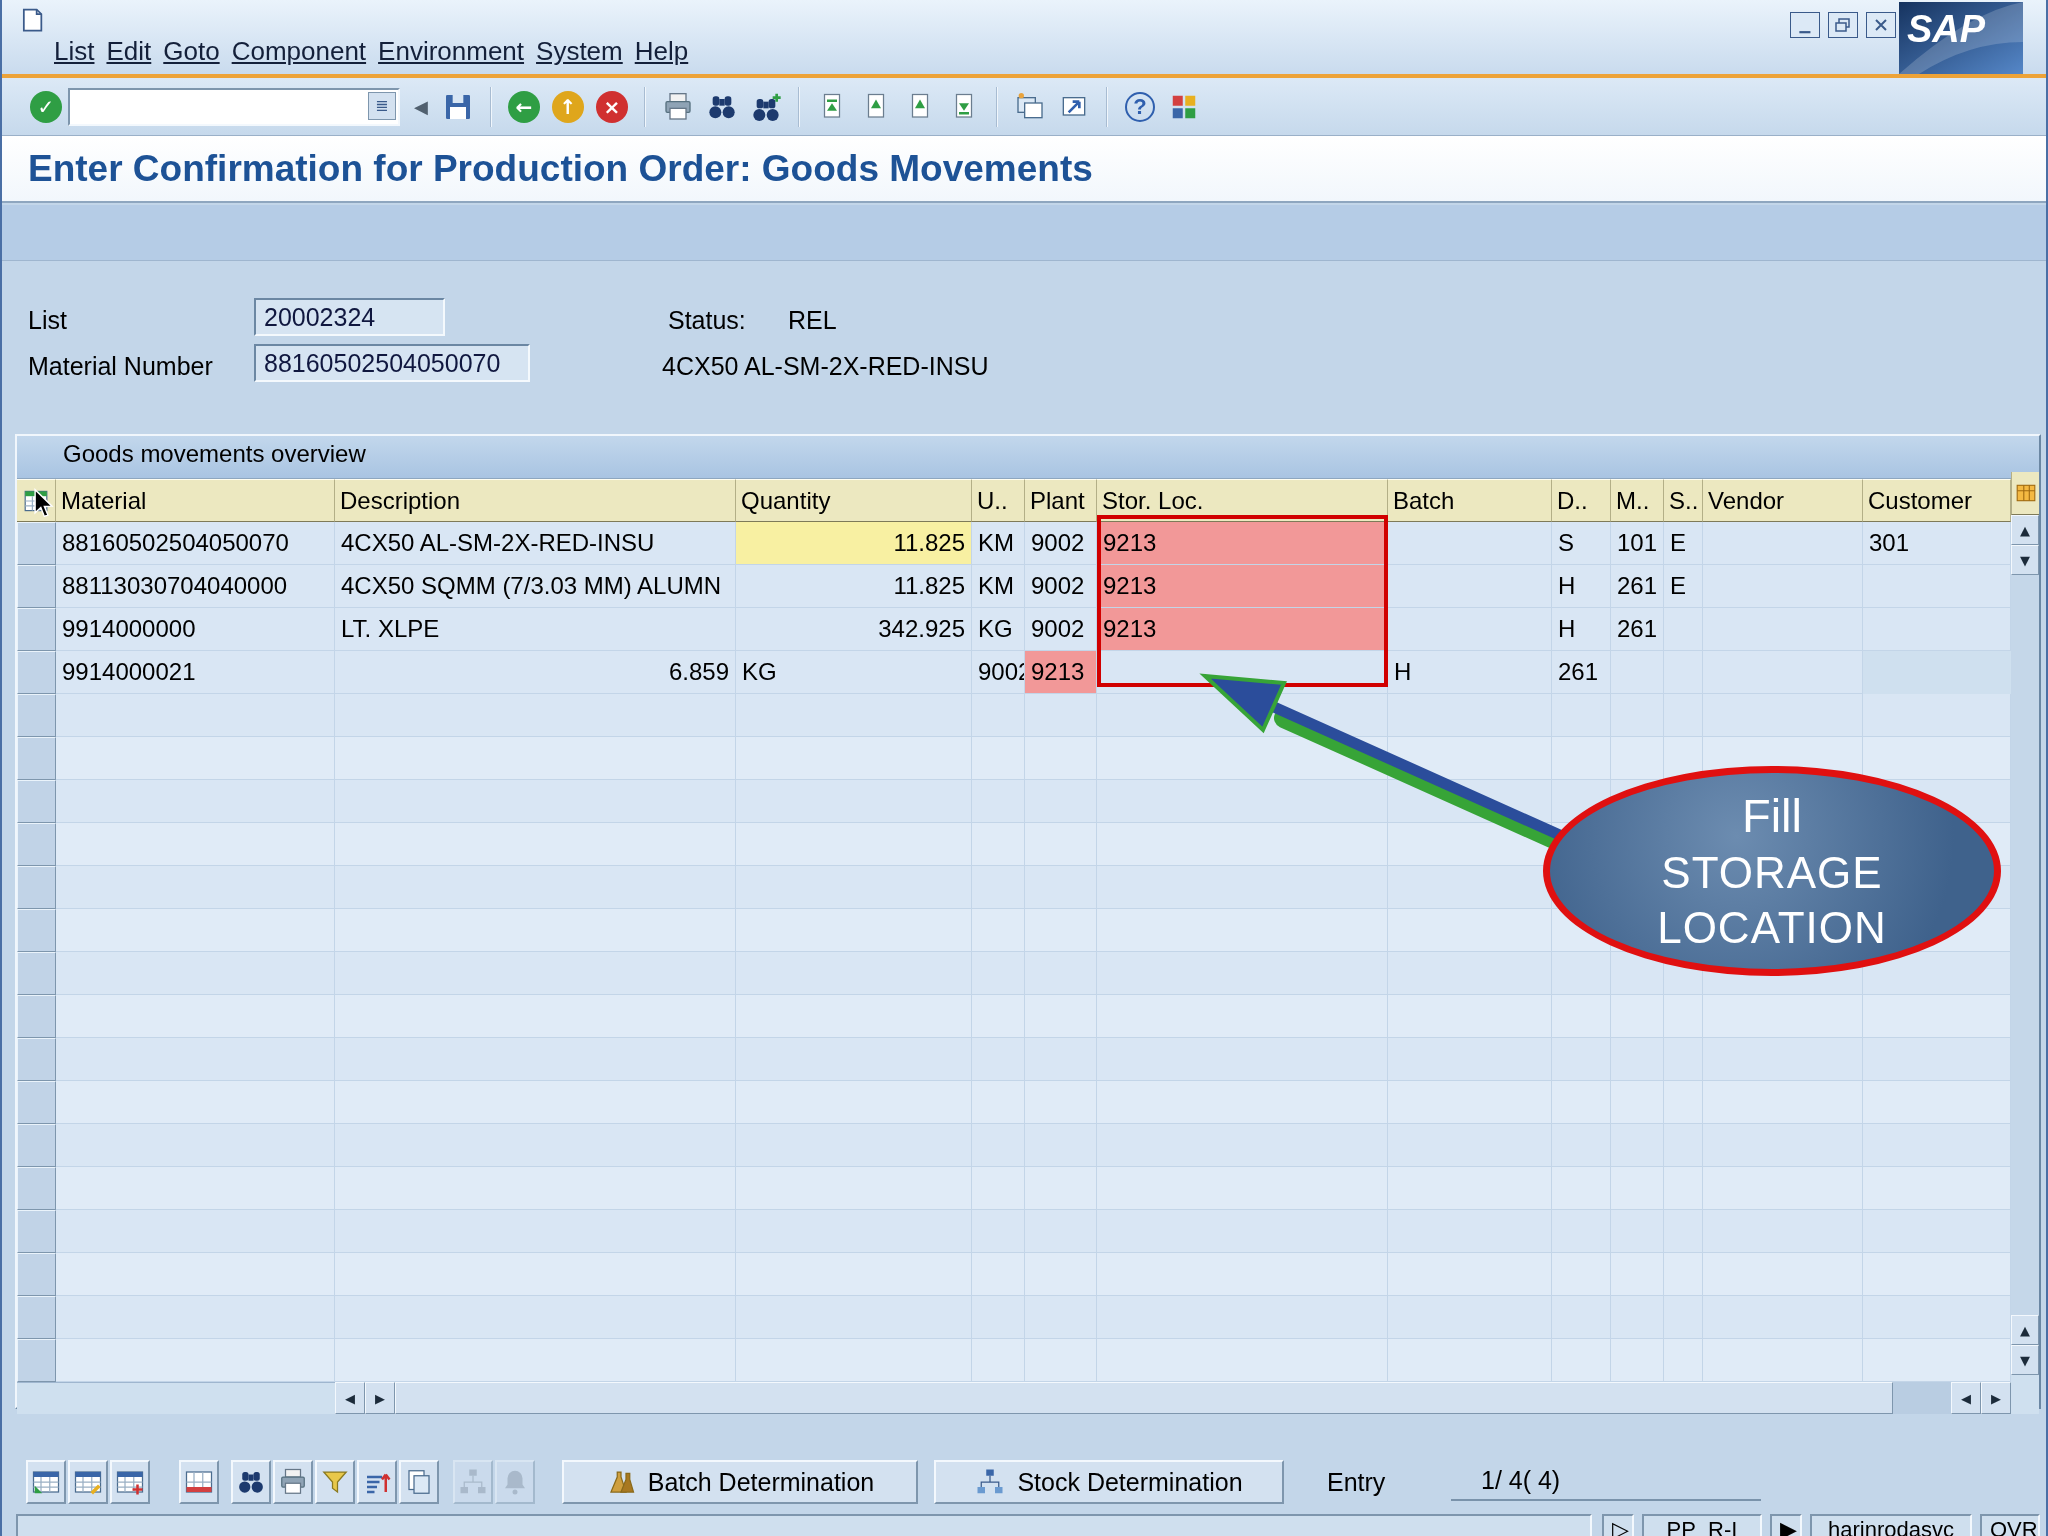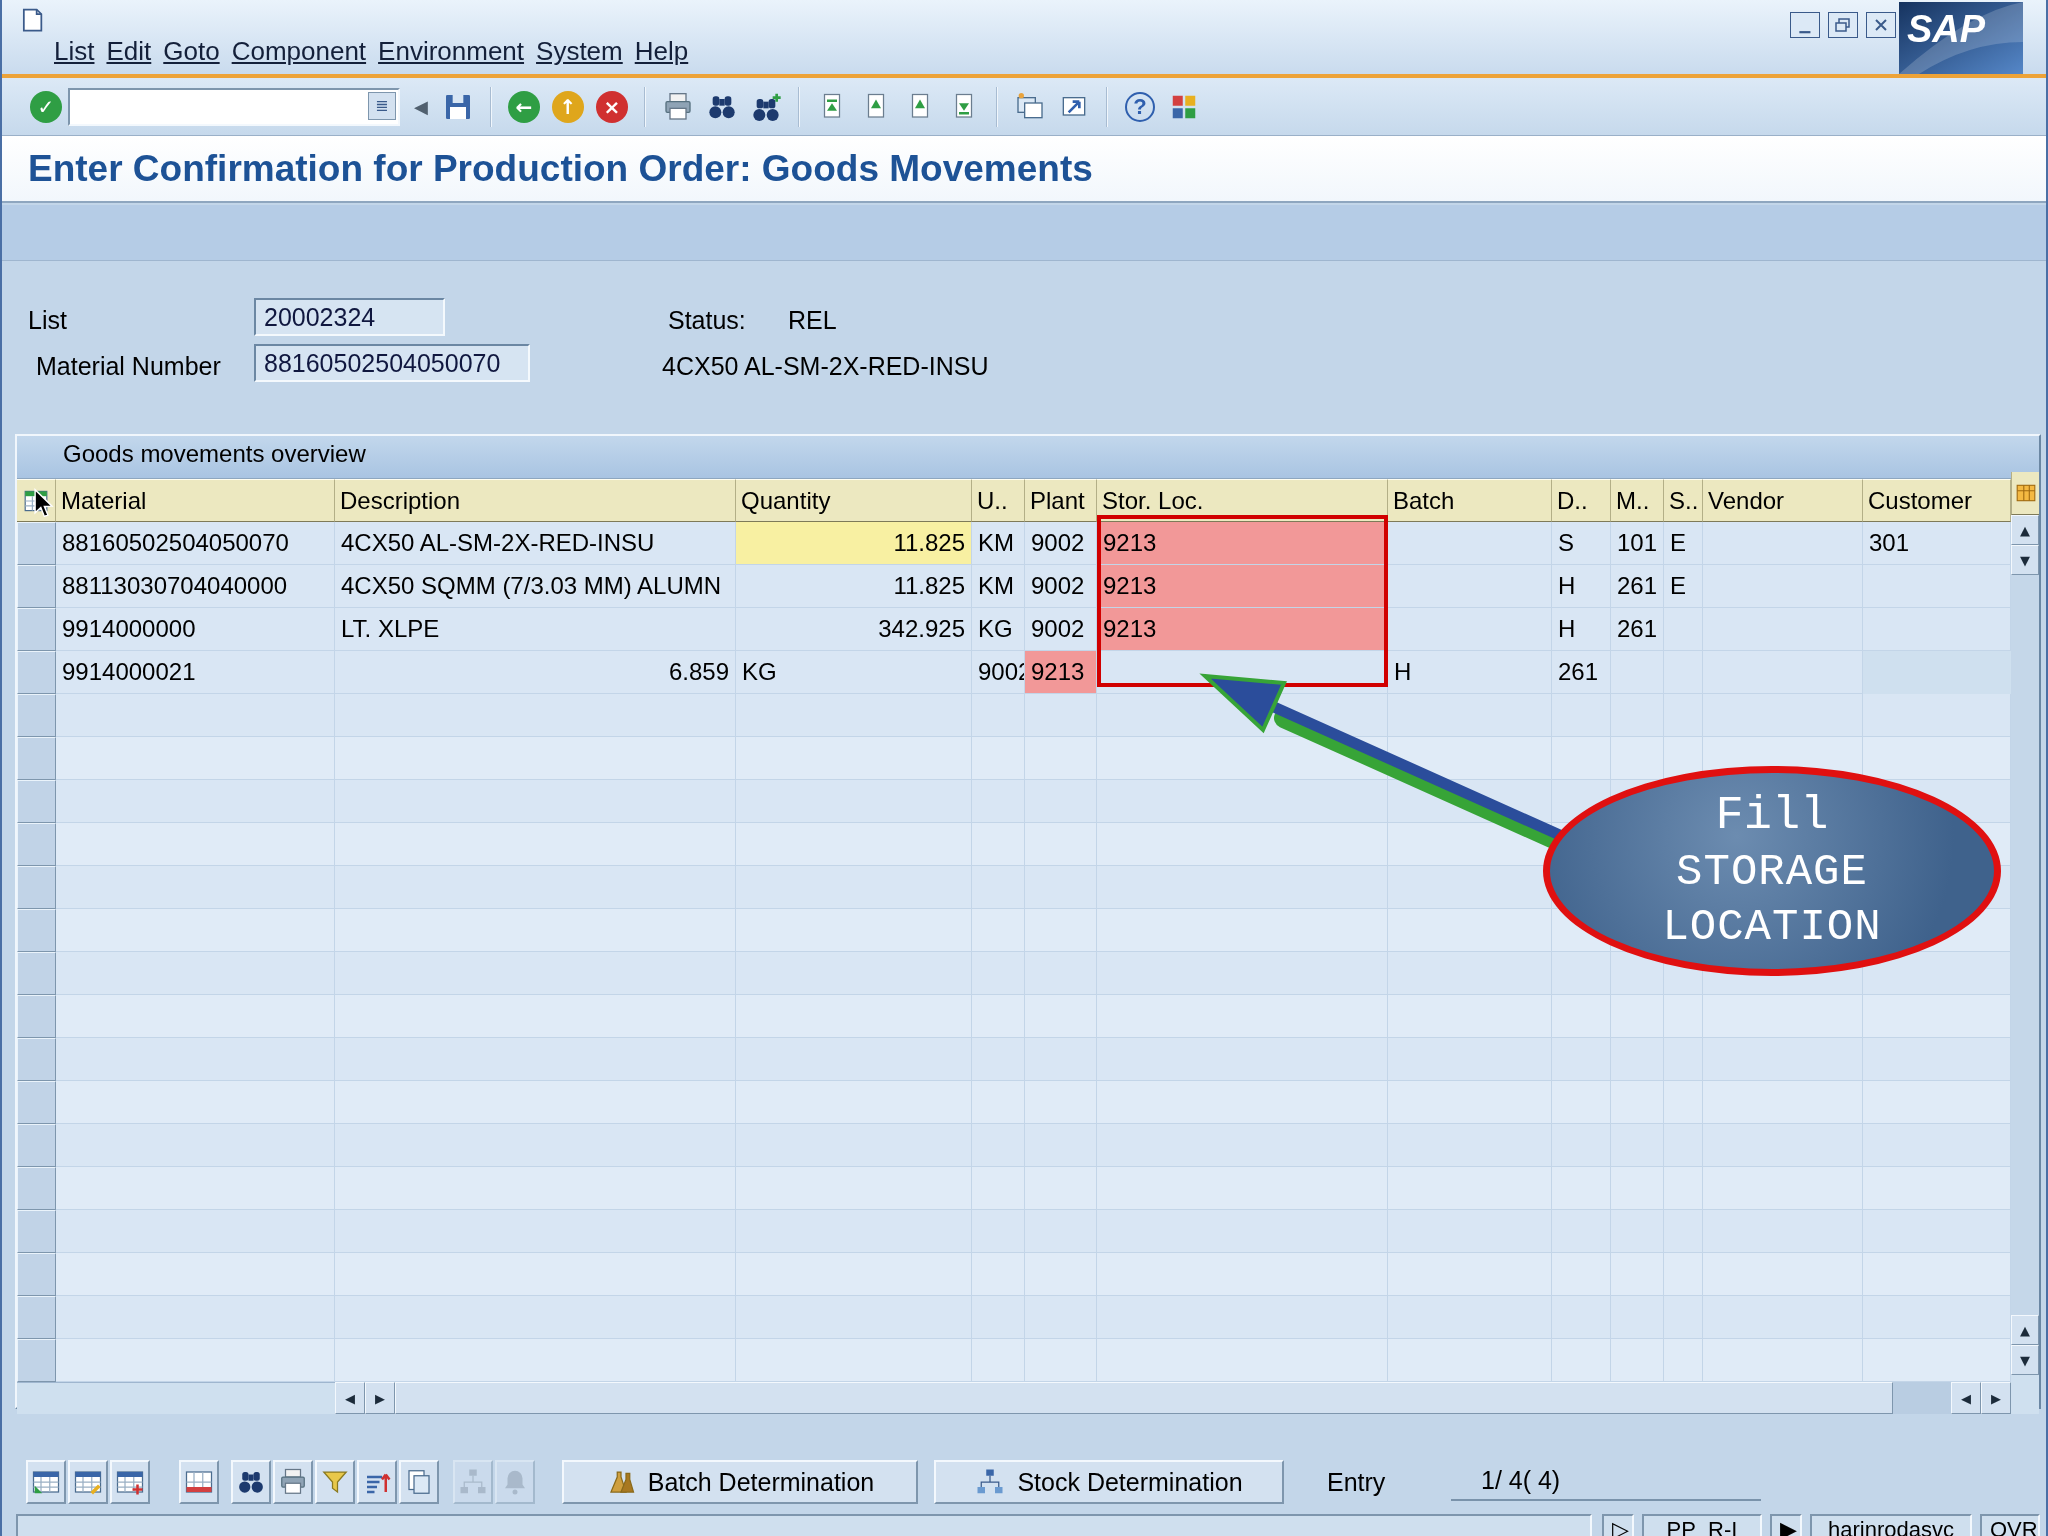--- a/index.html
+++ b/index.html
@@ -54,21 +54,21 @@
   .vtrack{flex:1}
   .hscroll{height:32px;width:2022px;display:flex}
   .hspacer{width:318px;background:#cfe0ef;border-top:1px solid #9fb6cf}
   .hscroll .sbtn{width:30px;height:32px;font-size:13px}
   .hthumb{width:1498px;height:32px;background:#d3e1f0;border-top:1px solid #f3f8fd;border-left:1px solid #f3f8fd;border-right:1px solid #7e96ad;border-bottom:1px solid #7e96ad}
   .htrack{flex:1;background:#b9cde2}
   .hcorner{width:28px;background:#cfe0ef}
 
   
   .arrowlayer{position:absolute;inset:0;pointer-events:none;z-index:40}
-  .bubble{position:absolute;left:1541px;top:766px;width:458px;height:210px;border-radius:50%;background:radial-gradient(circle at 42% 32%,#6c8cb0,#3f628c 75%);border:7px solid #e01010;z-index:41;display:flex;flex-direction:column;align-items:center;justify-content:center;color:#fff;font-family:Liberation Mono, monospace;text-align:center;line-height:1.25}
+  .bubble{position:absolute;left:1541px;top:766px;width:458px;height:210px;border-radius:50%;background:radial-gradient(circle at 42% 32%,#6c8cb0,#3f628c 75%);border:7px solid #e01010;z-index:41;display:flex;flex-direction:column;align-items:center;justify-content:center;color:#fff;font-family:Liberation Sans, sans-serif;text-align:center;line-height:1.25}
   .bubble .l1{font-size:47px}
   .bubble .l2,.bubble .l3{font-size:44px;letter-spacing:1px}
 
   
   .footerbar{position:absolute;left:0;top:1458px;right:0;height:52px}
   .fbtn{position:absolute;top:2px;width:40px;height:44px;background:#d3e1f0;border-top:2px solid #f3f8fd;border-left:2px solid #f3f8fd;border-right:2px solid #7e96ad;border-bottom:2px solid #7e96ad;display:flex;align-items:center;justify-content:center}
   .fbtn.disabled{opacity:.45}
   .bigbtn{position:absolute;top:2px;height:44px;background:#d3e1f0;border-top:2px solid #f3f8fd;border-left:2px solid #f3f8fd;border-right:2px solid #7e96ad;border-bottom:2px solid #7e96ad;display:flex;align-items:center;justify-content:center;gap:12px;font-size:25px;color:#000}
   .entrylabel{position:absolute;left:1325px;top:10px;font-size:25px;color:#000}
   .entryvalue{position:absolute;left:1449px;top:4px;width:310px;font-size:25px;color:#000;border-bottom:2px solid #7a93ab;padding:4px 0 4px 30px}
@@ -242,21 +242,21 @@
 
   <div class="titlebar">
     <span>Enter Confirmation for Production Order: Goods Movements</span>
   </div>
   <div class="appband"></div>
 
   <div class="flabel" style="left:26px;top:306px">List</div>
   <div class="sapfield" style="left:252px;top:298px;width:191px">20002324</div>
   <div class="flabel" style="left:666px;top:306px">Status:</div>
   <div class="ftext" style="left:786px;top:306px">REL</div>
-  <div class="flabel" style="left:34px;top:352px">Material Number</div>
+  <div class="flabel" style="left:26px;top:352px">Material Number</div>
   <div class="sapfield" style="left:252px;top:344px;width:276px">88160502504050070</div>
   <div class="ftext" style="left:660px;top:352px">4CX50 AL-SM-2X-RED-INSU</div>
 
   <div class="tablewrap">
     <div class="tabletitle">Goods movements overview</div>
     <div class="grid">
       <div class="hcell iconcell">
           <svg width="24" height="24" viewBox="0 0 20 20">
             <rect x="1" y="2" width="18" height="16" fill="#fff" stroke="#4a6c8e"></rect>
             <rect x="1" y="2" width="18" height="4" fill="#2f9e44"></rect>

